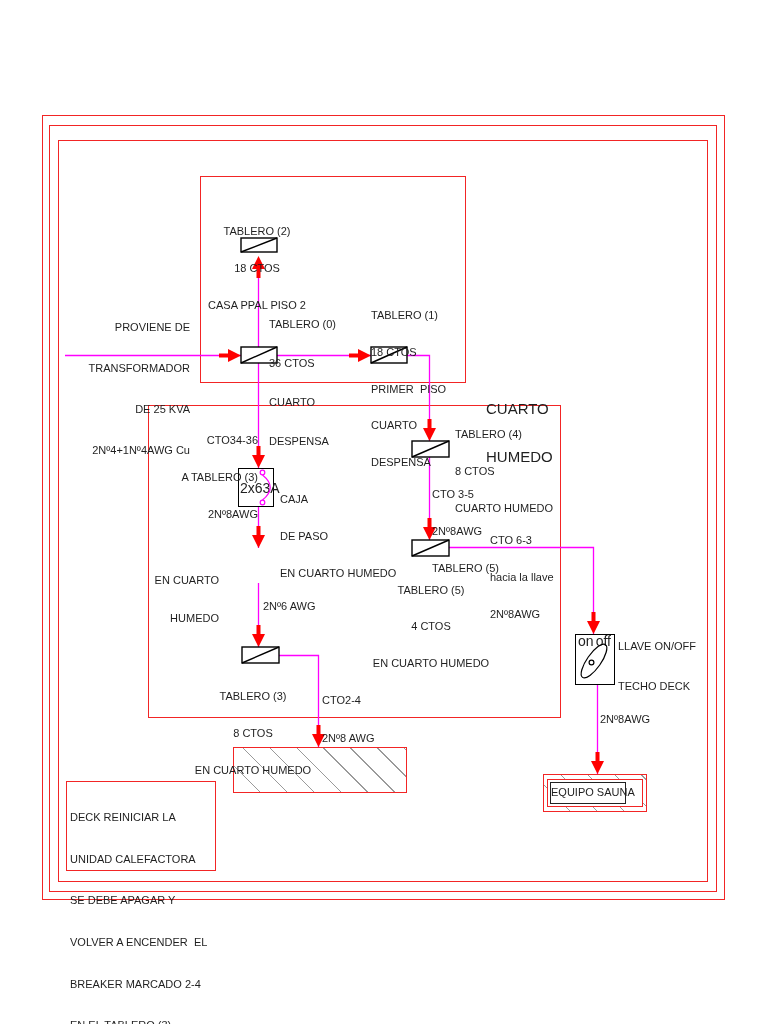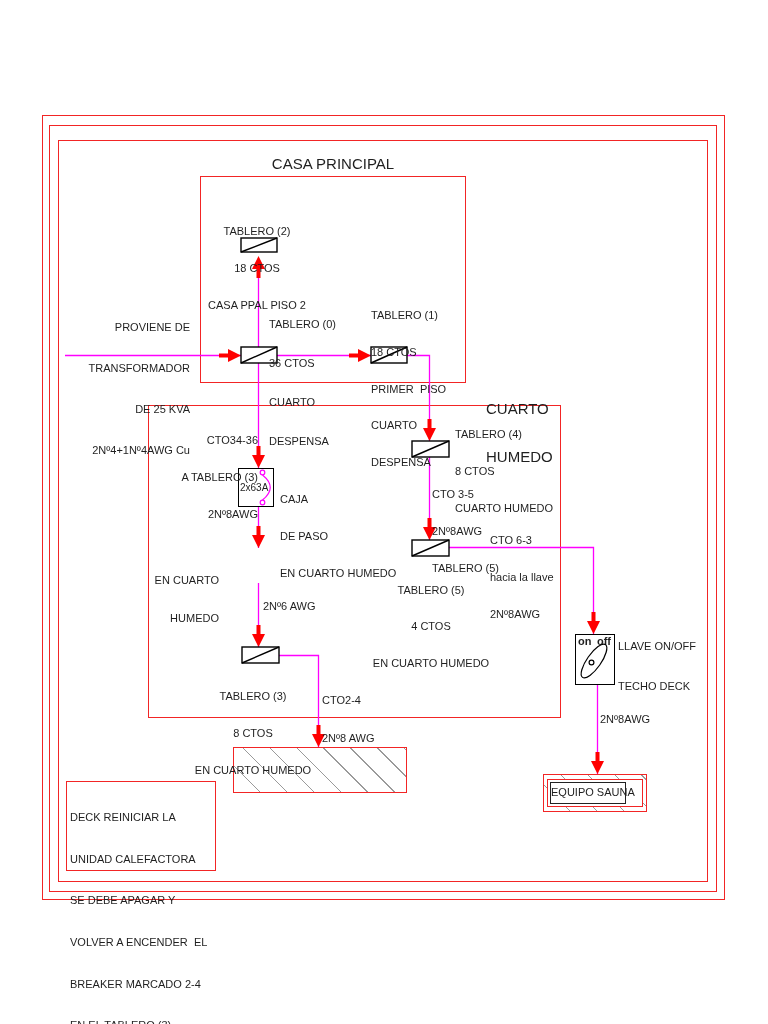--- a/index.html
+++ b/index.html
@@ -7,21 +7,21 @@
         font-family:"Liberation Sans", sans-serif;color:#1f1f1f;}
   .frame{position:absolute;border:1.5px solid #f22525;box-sizing:border-box;}
   .redbox{position:absolute;border:1.5px solid #f22525;box-sizing:border-box;}
   .blackbox{position:absolute;border:1.5px solid #000;box-sizing:border-box;background:#fff;}
   .txt{position:absolute;font-size:11px;line-height:12.4px;white-space:pre;}
   .c{text-align:center;} .r{text-align:right;}
   .title{font-size:15px;line-height:16px;}
   svg.overlay{position:absolute;left:0;top:0;pointer-events:none;}
   .hatch{background:repeating-linear-gradient(45deg,#ffffff 0 18px,#9a9a9a 18px 19px);}
   .innerwhite{position:absolute;background:#fff;box-sizing:border-box;}
-  .switchlbl{position:absolute;font-size:11px;line-height:9px;font-weight:bold;}
+  .switchlbl{position:absolute;font-size:14px;line-height:9px;}
 </style>
 </head>
 <body>
 
 <div class="page">
 
   <div class="frame" style="left:42px;top:115px;width:683px;height:785px;"></div>
   <div class="frame" style="left:49px;top:125px;width:668px;height:767px;"></div>
   <div class="frame" style="left:58px;top:140px;width:650px;height:742px;"></div>
 
@@ -41,21 +41,21 @@
   <div class="redbox hatch" style="left:233px;top:747px;width:174px;height:46px;"></div>
 
   <div class="redbox hatch" style="left:543px;top:774px;width:104px;height:38px;"></div>
   <div class="innerwhite" style="left:547px;top:779px;width:96px;height:28px;border:1.2px solid #f22525;"></div>
   <div class="innerwhite" style="left:550px;top:782px;width:76px;height:22px;border:1.2px solid #222;">
     <div class="txt c" style="position:static;padding-top:3px;">EQUIPO SAUNA</div>
   </div>
 
 
   <div class="blackbox" style="left:238px;top:468px;width:36px;height:39px;">
-    <div class="txt" style="left:1px;top:13px;font-size:10px;">2x63A</div>
+    <div class="txt" style="left:1px;top:13px;font-size:14px;">2x63A</div>
   </div>
 
   <div class="blackbox" style="left:575px;top:634px;width:40px;height:51px;">
     <span class="switchlbl" style="left:2px;top:2px;">on</span>
     <span class="switchlbl" style="right:3px;top:2px;">off</span>
   </div>
 
   <svg class="overlay" width="768" height="1024" viewBox="0 0 768 1024">
 
     <g stroke="#ff00ff" stroke-width="1.3" fill="none">
@@ -118,21 +118,20 @@
       <circle cx="262.5" cy="472.5" r="2.3" fill="#fff"></circle>
       <circle cx="262.5" cy="502.5" r="2.3" fill="#fff"></circle>
     </g>
 
     <g stroke="#000" stroke-width="1.2" fill="none">
       <ellipse cx="594" cy="661" rx="7" ry="20" transform="rotate(35 594 661)"></ellipse>
       <circle cx="591.5" cy="662.5" r="2.4"></circle>
     </g>
   </svg>
 
-  <div class="txt title c" style="left:200px;top:156px;width:266px;">CASA PRINCIPAL</div>
 
   <div class="txt title" style="left:486px;top:369px;">
     <div>CUARTO</div>
     <div>HUMEDO</div>
   </div>
 
   <div class="txt c" style="left:192px;top:200px;width:130px;">
     <div>TABLERO (2)</div>
     <div>18 CTOS</div>
     <div>CASA PPAL PISO 2</div>

